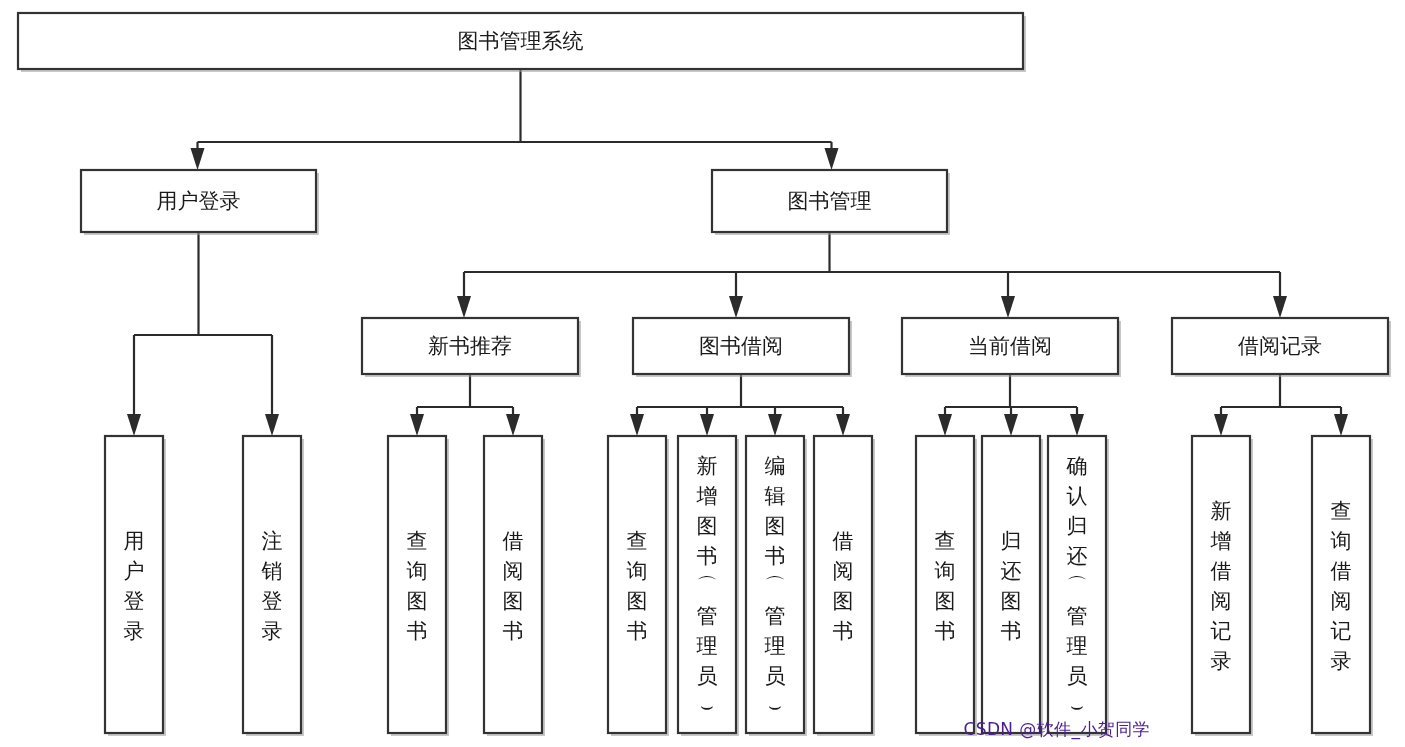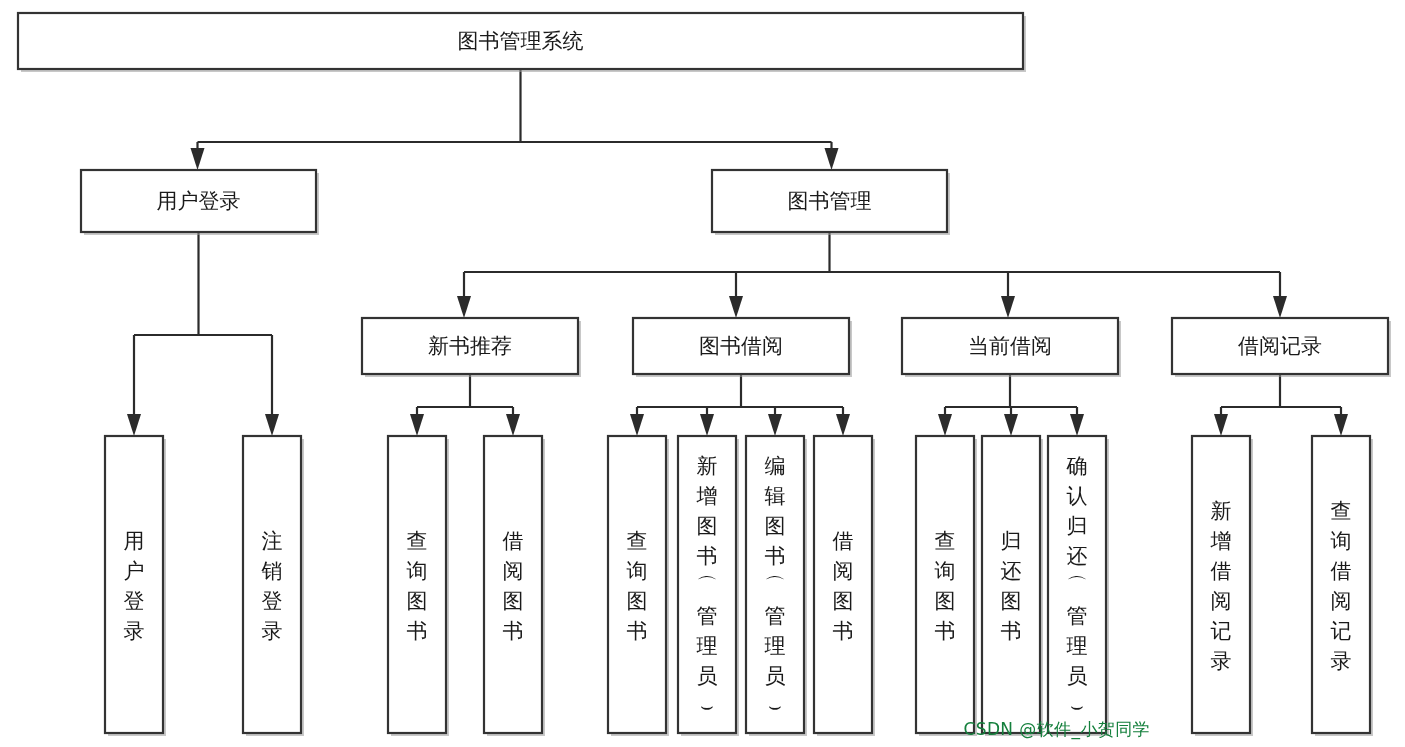--- a/index.html
+++ b/index.html
@@ -59,21 +59,21 @@
     font-family: "DejaVu Sans", "Liberation Sans", sans-serif;
     font-size: 21px;
     text-anchor: middle;
   }
   .watermark-text {
     position: absolute;
     right: 12px;
     bottom: 6px;
     font-family: "DejaVu Sans", "Liberation Sans", sans-serif;
     font-size: 17px;
-    color: #15803d;
+    color: #4c1d95;
     letter-spacing: 0.4px;
     white-space: nowrap;
     user-select: none;
   }
 </style>
 </head>
 <body>
 
 <div id="diagram-root">
   <svg id="tree-canvas" viewBox="0 0 1405 747" xmlns="http://www.w3.org/2000/svg">

